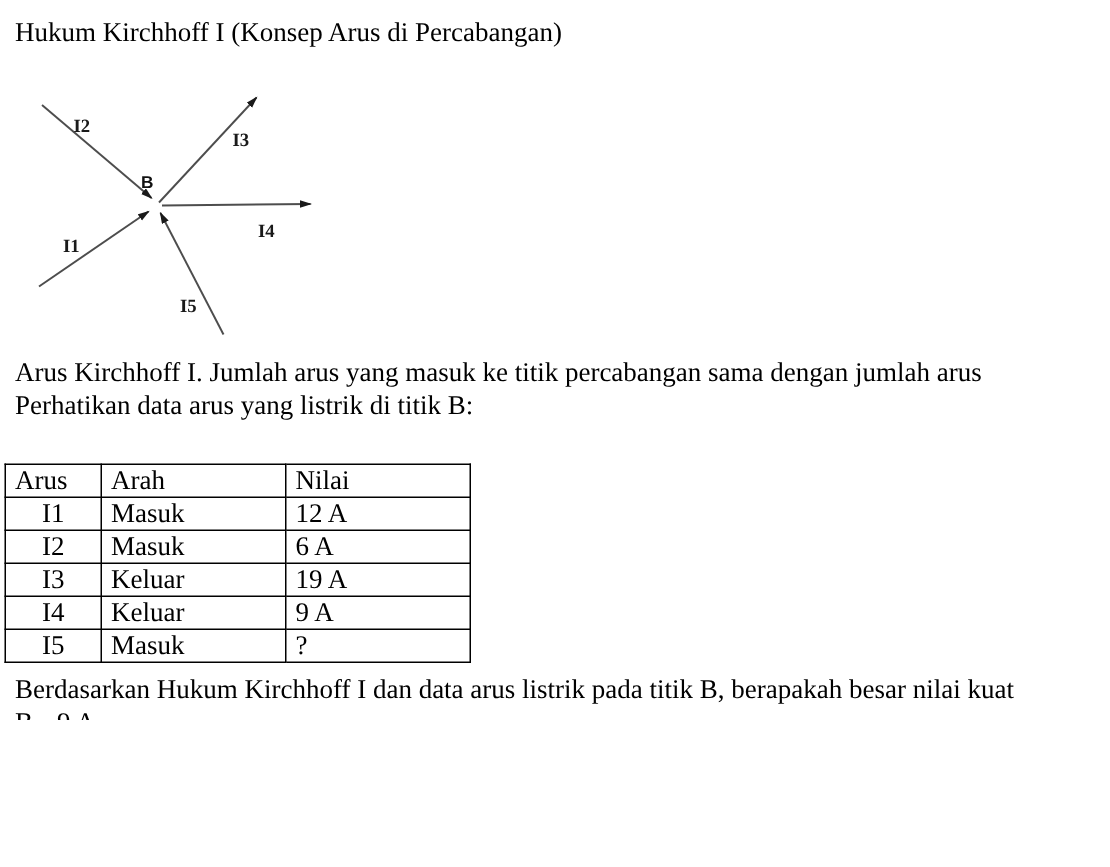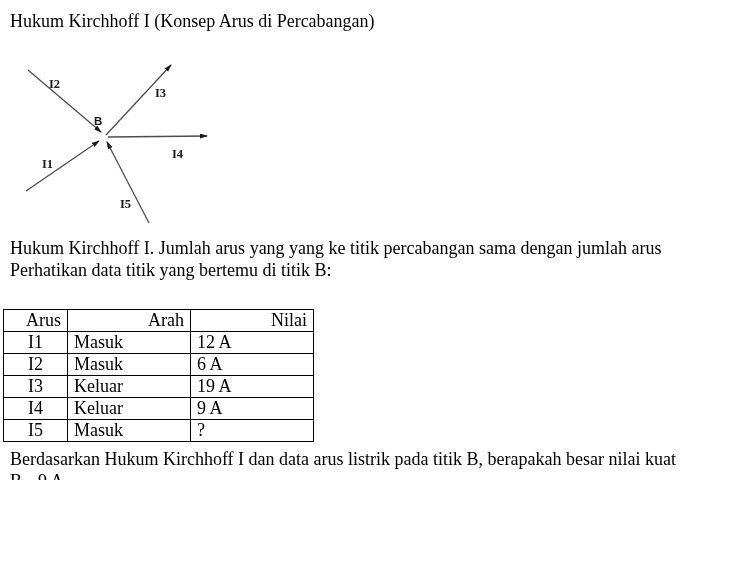--- a/index.html
+++ b/index.html
@@ -58,21 +58,21 @@
   #arus-table th, #arus-table td {
     border: 1px solid #000000;
     height: 21px;
     padding: 0 6px;
     font-weight: normal;
     line-height: 21px;
   }
   #arus-table col.c1 { width: 64px; }
   #arus-table col.c2 { width: 123px; }
   #arus-table col.c3 { width: 123px; }
-  #arus-table th { text-align: right; }
+  #arus-table th { text-align: left; }
   td.center { text-align: center; }
   td.left { text-align: left; }
 
   
   #question { left: 10px; top: 448px; }
   .option-row { line-height: 22px; white-space: nowrap; }
   .option-letter { display: inline-block; width: 28px; }
 </style>
 </head>
 <body>
@@ -102,22 +102,22 @@
 
     <text class="current-label" x="49" y="30">I2</text>
     <text class="current-label" x="155" y="39">I3</text>
     <text class="junction-label" x="94" y="67">B</text>
     <text class="current-label" x="42" y="110">I1</text>
     <text class="current-label" x="172" y="100">I4</text>
     <text class="current-label" x="120" y="150">I5</text>
   </svg>
 
   <div class="abs" id="literacy">
-    <div class="line">Hukum Kirchhoff I. Jumlah arus yang yang ke titik percabangan sama dengan jumlah arus</div>
-    <div class="line">Perhatikan data titik yang bertemu di titik B:</div>
+    <div class="line">Arus Kirchhoff I. Jumlah arus yang masuk ke titik percabangan sama dengan jumlah arus</div>
+    <div class="line">Perhatikan data arus yang listrik di titik B:</div>
   </div>
 
   <table class="abs" id="arus-table">
     <colgroup>
         <col class="c1">
         <col class="c2">
         <col class="c3">
       </colgroup>
     <tbody>
         <tr>

